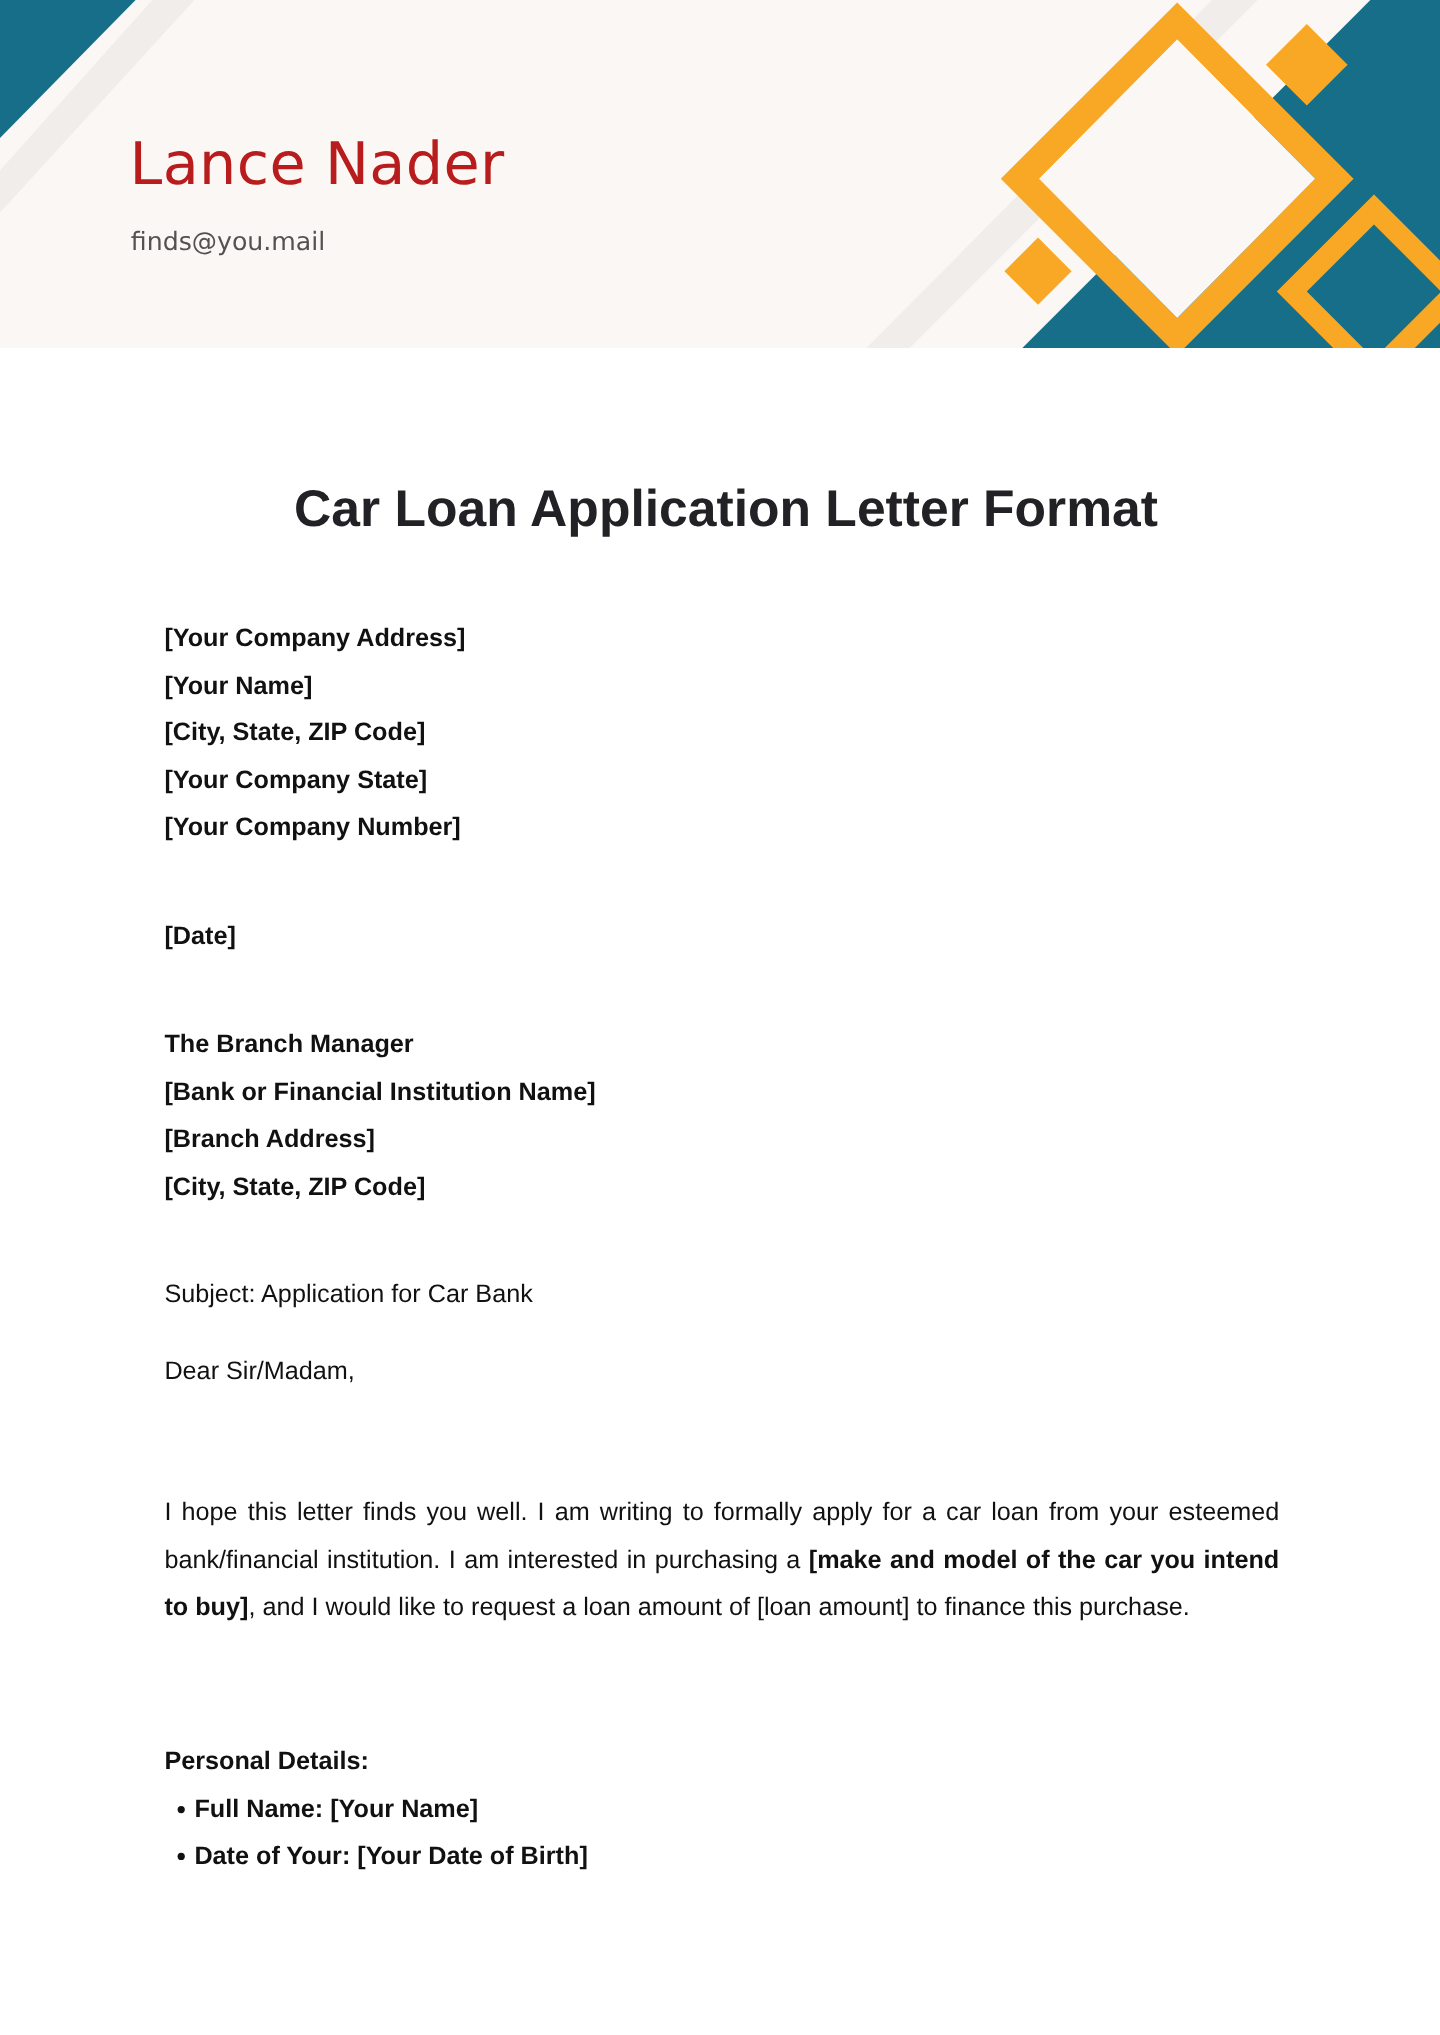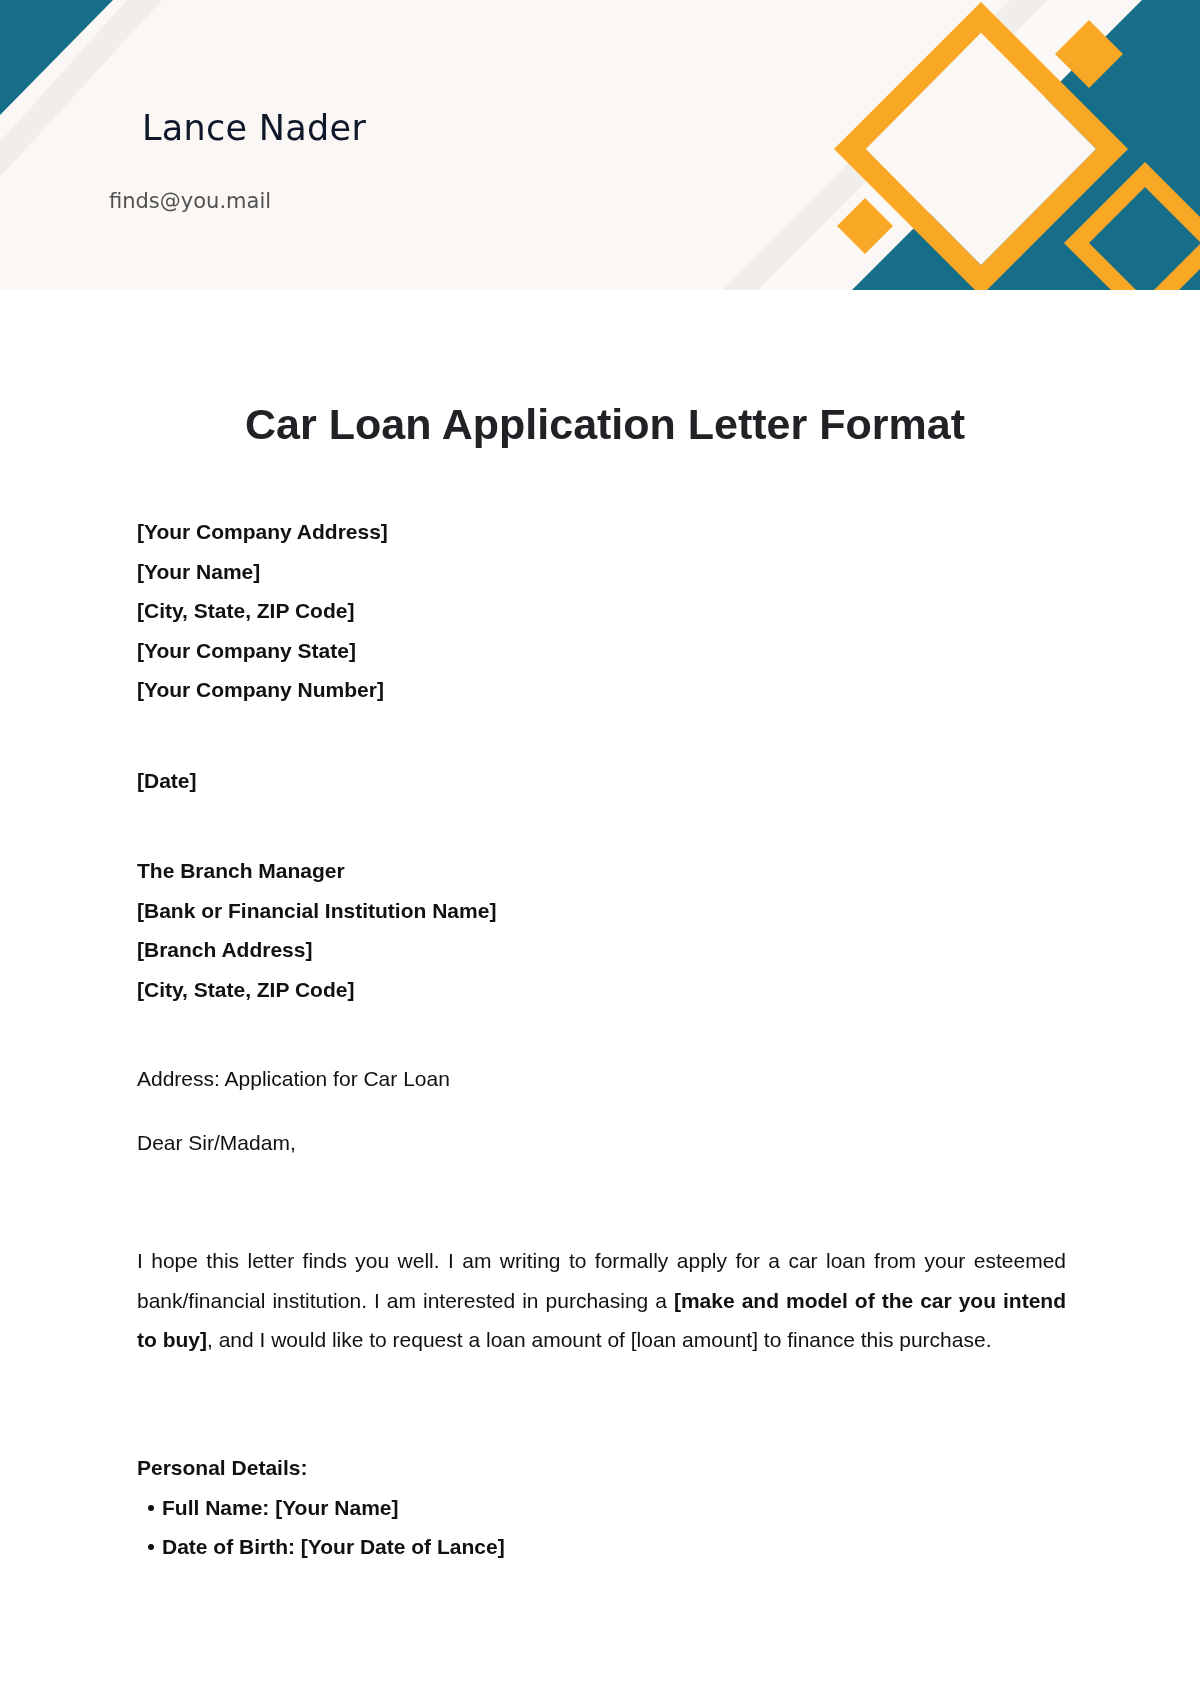--- a/index.html
+++ b/index.html
@@ -1,21 +1,21 @@
 <!DOCTYPE html>
 <html><head>
 <meta charset="utf-8">
 <style>
   * { margin: 0; padding: 0; box-sizing: border-box; }
   html, body { width: 1200px; height: 1696px; background: #ffffff; overflow: hidden; }
   body { position: relative; font-family: "Liberation Sans", "DejaVu Sans", sans-serif; color: #111111; }
 
   .header { position: absolute; left: 0; top: 0; width: 1200px; height: 290px; background: #faf7f4; overflow: hidden; }
   .header svg { position: absolute; left: 0; top: 0; }
-  .author-name { position: absolute; left: 108px; top: 108px; font-size: 35px; font-weight: 400; color: #0f172a; letter-spacing: 0.3px; white-space: nowrap; font-family: "DejaVu Sans", sans-serif; margin-left: 34px; }
+  .author-name { position: absolute; left: 108px; top: 108px; font-size: 49px; font-weight: 400; color: #b91c1c; letter-spacing: 0.3px; white-space: nowrap; font-family: "DejaVu Sans", sans-serif; }
   .author-email { position: absolute; left: 109px; top: 189px; font-size: 21px; color: #525252; white-space: nowrap; font-family: "DejaVu Sans", sans-serif; }
 
   .doc-title { position: absolute; left: 0; top: 400px; width: 1210px; text-align: center; font-size: 43px; font-weight: 700; color: #222226; white-space: nowrap; }
 
   .block { position: absolute; left: 137px; width: 929px; font-size: 21px; line-height: 39.5px; }
   .bold { font-weight: 700; }
   .line { display: block; white-space: nowrap; }
   .para { text-align: justify; font-weight: 400; }
   .para b { font-weight: 700; }
 
@@ -65,28 +65,28 @@
 </div>
 
 <div class="block bold" style="top:851px;">
   <span class="line">The Branch Manager</span>
   <span class="line">[Bank or Financial Institution Name]</span>
   <span class="line">[Branch Address]</span>
   <span class="line">[City, State, ZIP Code]</span>
 </div>
 
 <div class="block" style="top:1059px;">
-  <span class="line">Address: Application for Car Loan</span>
+  <span class="line">Subject: Application for Car Bank</span>
 </div>
 
 <div class="block" style="top:1123px;">
   <span class="line">Dear Sir/Madam,</span>
 </div>
 
 <p class="block para" style="top:1241px;"><span>I hope this letter finds you well. I am writing to formally apply for a car loan from your esteemed bank/financial institution. I am interested in purchasing a </span><b>[make and model of the car you intend to buy]</b><span>, and I would like to request a loan amount of [loan amount] to finance this purchase.</span></p>
 
 <div class="block" style="top:1448px;">
   <span class="line bold">Personal Details:</span>
   <ul class="bullets">
     <li><span class="dot"></span><span>Full Name: [Your Name]</span></li>
-    <li><span class="dot"></span><span>Date of Birth: [Your Date of Lance]</span></li>
+    <li><span class="dot"></span><span>Date of Your: [Your Date of Birth]</span></li>
   </ul>
 </div>
 
 </body></html>

